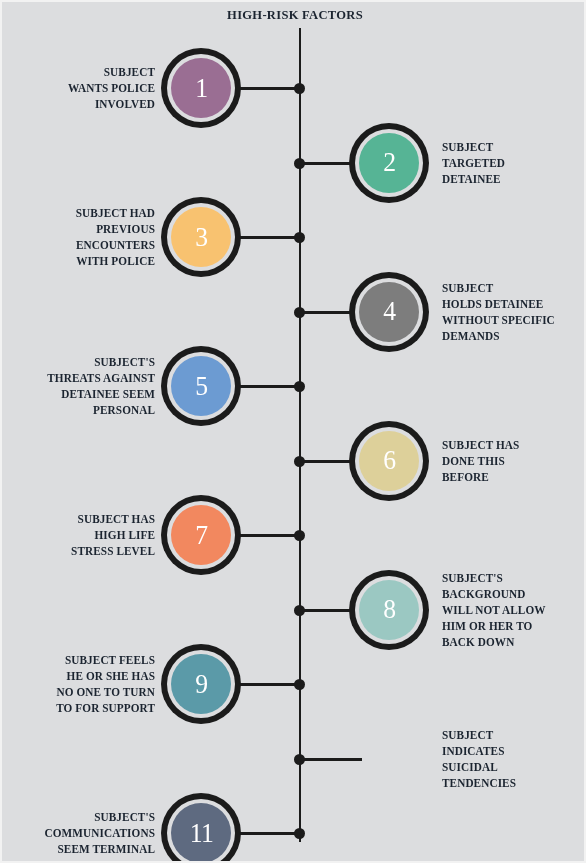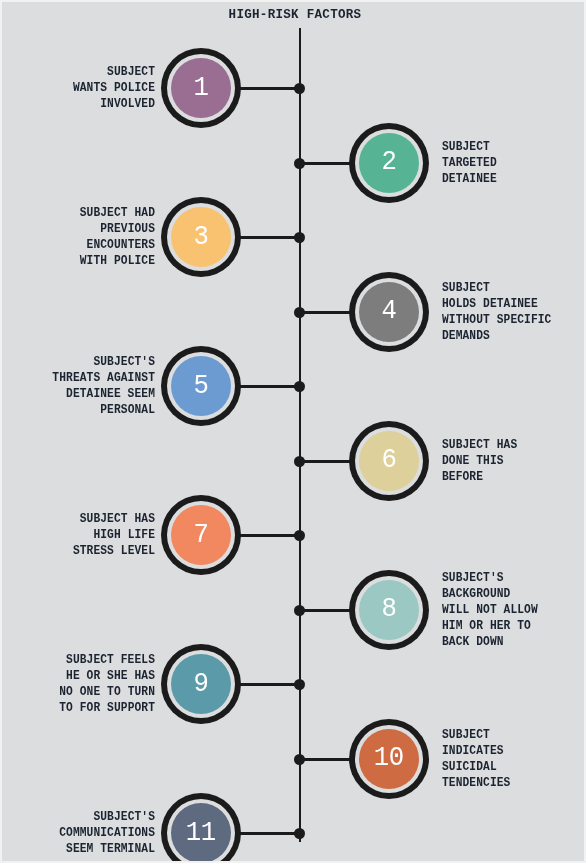--- a/index.html
+++ b/index.html
@@ -7,21 +7,21 @@
     padding: 0;
     background: #ffffff;
   }
   #infographic {
     position: relative;
     width: 586px;
     height: 863px;
     background: #dcdddf;
     border: 2px solid #f2f2f2;
     box-sizing: border-box;
-    font-family: Liberation Mono, monospace;
+    font-family: Liberation Serif, serif;
     overflow: hidden;
   }
 
   
   .title {
     position: absolute;
     top: 5px;
     left: 0;
     width: 586px;
     text-align: center;
@@ -301,27 +301,20 @@
         <div class="label">
           <span>SUBJECT FEELS</span>
           <span>HE OR SHE HAS</span>
           <span>NO ONE TO TURN</span>
           <span>TO FOR SUPPORT</span>
         </div>
       </div>
       <div class="row right" style="top: 706.5px;">
         <div class="connector"></div>
         <div class="dot"></div>
-        <div class="circle">
-          <div class="circle-gap">
-            <div class="circle-fill" style="background: rgb(206, 107, 67);">
-              <div class="circle-num">10</div>
-            </div>
-          </div>
-        </div>
         <div class="label">
           <span>SUBJECT</span>
           <span>INDICATES</span>
           <span>SUICIDAL</span>
           <span>TENDENCIES</span>
         </div>
       </div>
       <div class="row left" style="top: 781px;">
         <div class="connector"></div>
         <div class="dot"></div>

